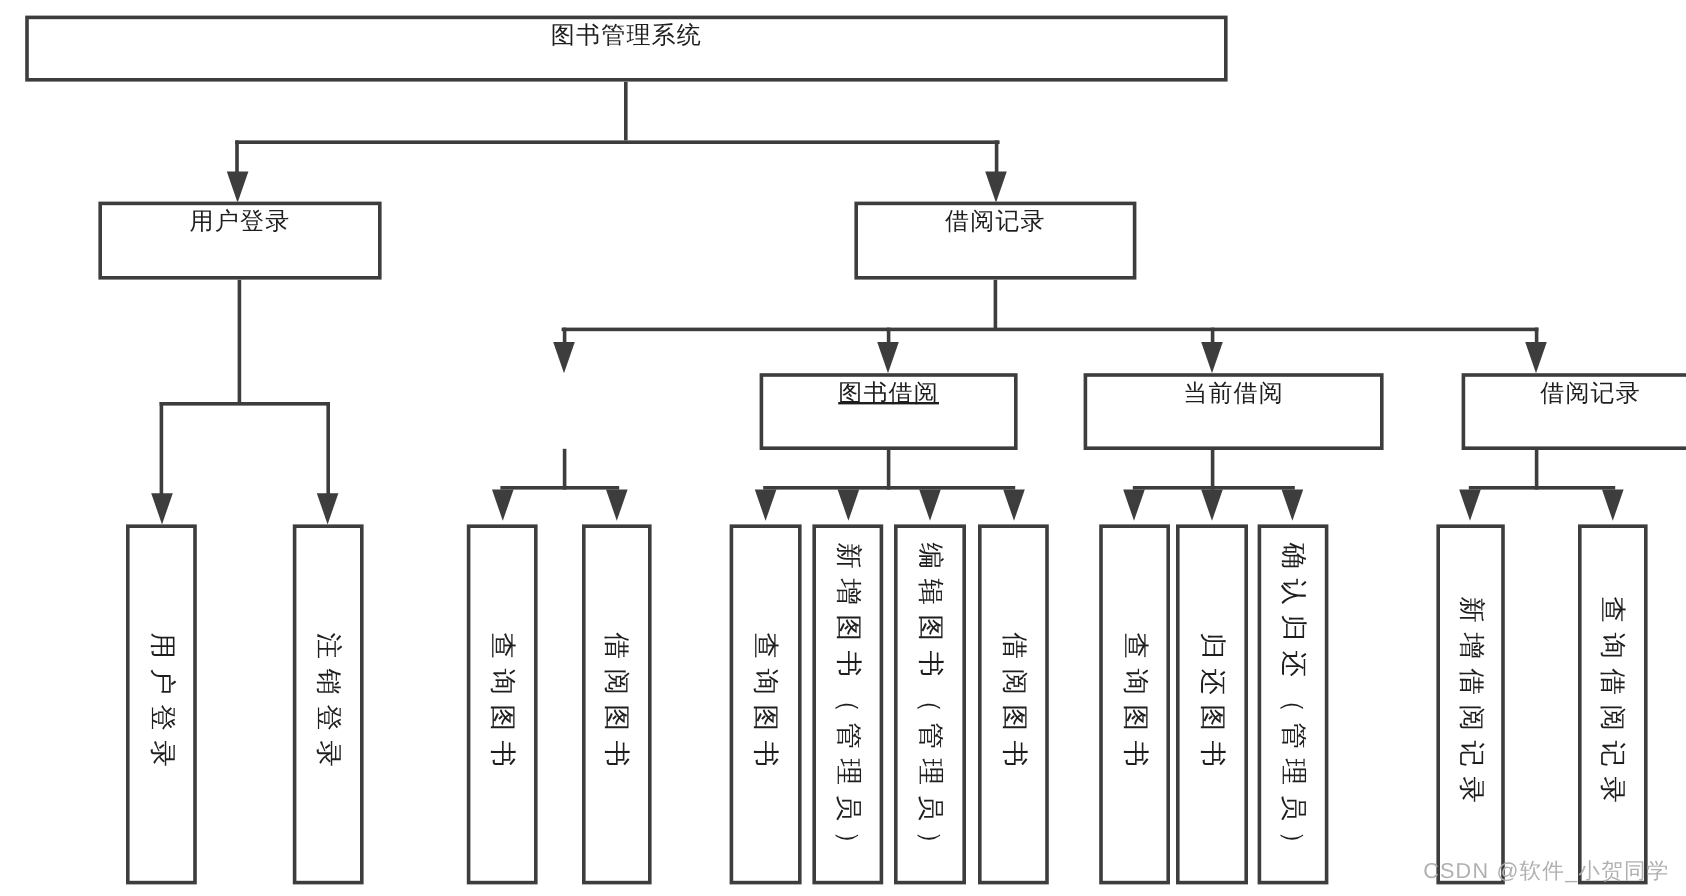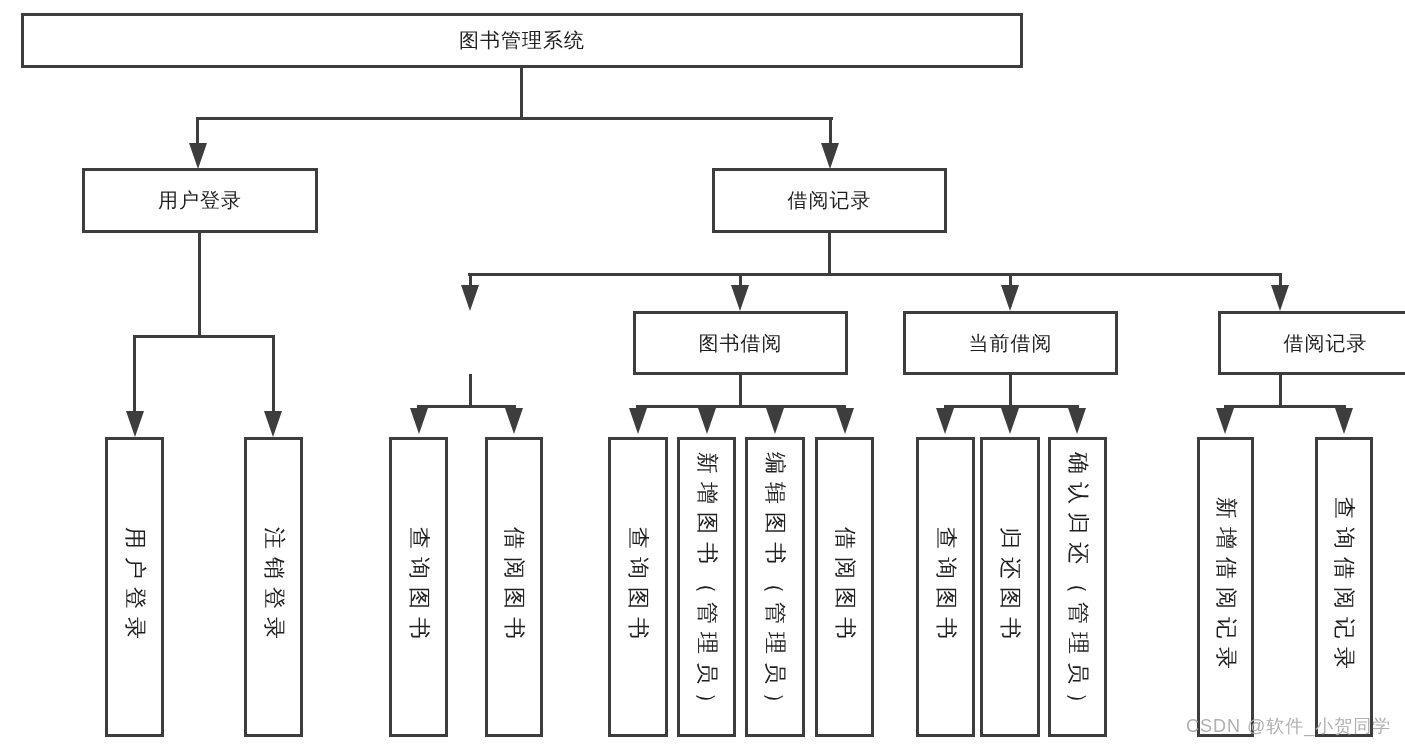--- a/index.html
+++ b/index.html
@@ -10,21 +10,20 @@
     width: 1405px;
     height: 747px;
     background: #ffffff;
     overflow: hidden;
   }
   .hbox {
     position: absolute;
     background: #ffffff;
     border: 3px solid #3d3d3d;
     display: flex;
-    align-items: center;
     justify-content: center;
     font-size: 20px;
     letter-spacing: 1px;
     color: #1e1e1e;
     z-index: 2;
   }
   .vbox {
     position: absolute;
     top: 437px;
     height: 300px;
@@ -98,24 +97,24 @@
   <div class="hline" style="left:468px; top:273px; width:814px;"></div>
   <div class="vline" style="left:469px; top:273px; height:14px;"></div>
   <div class="vline" style="left:739px; top:273px; height:14px;"></div>
   <div class="vline" style="left:1009px; top:273px; height:14px;"></div>
   <div class="vline" style="left:1279px; top:273px; height:14px;"></div>
   <div class="arrow" style="left:461px; top:285px;"></div>
   <div class="arrow" style="left:731px; top:285px;"></div>
   <div class="arrow" style="left:1001px; top:285px;"></div>
   <div class="arrow" style="left:1271px; top:285px;"></div>
 
-  <div class="hbox" style="left:633px; top:311px; width:215px; height:64px;">
+  <div class="hbox" style="left:633px; top:311px; width:215px; height:64px;text-decoration:underline;">
     <span>图书借阅</span>
   </div>
-  <div class="hbox" style="left:903px; top:311px; width:215px; height:64px;">
+  <div class="hbox" style="left:903px; top:311px; width:250px; height:64px;">
     <span>当前借阅</span>
   </div>
   <div class="hbox" style="left:1218px; top:311px; width:215px; height:64px;">
     <span>借阅记录</span>
   </div>
 
   <div class="vline" style="left:469px; top:374px; height:34px;"></div>
   <div class="hline" style="left:417px; top:405px; width:99px;"></div>
   <div class="arrow" style="left:410px; top:408px;"></div>
   <div class="arrow" style="left:505px; top:408px;"></div>

